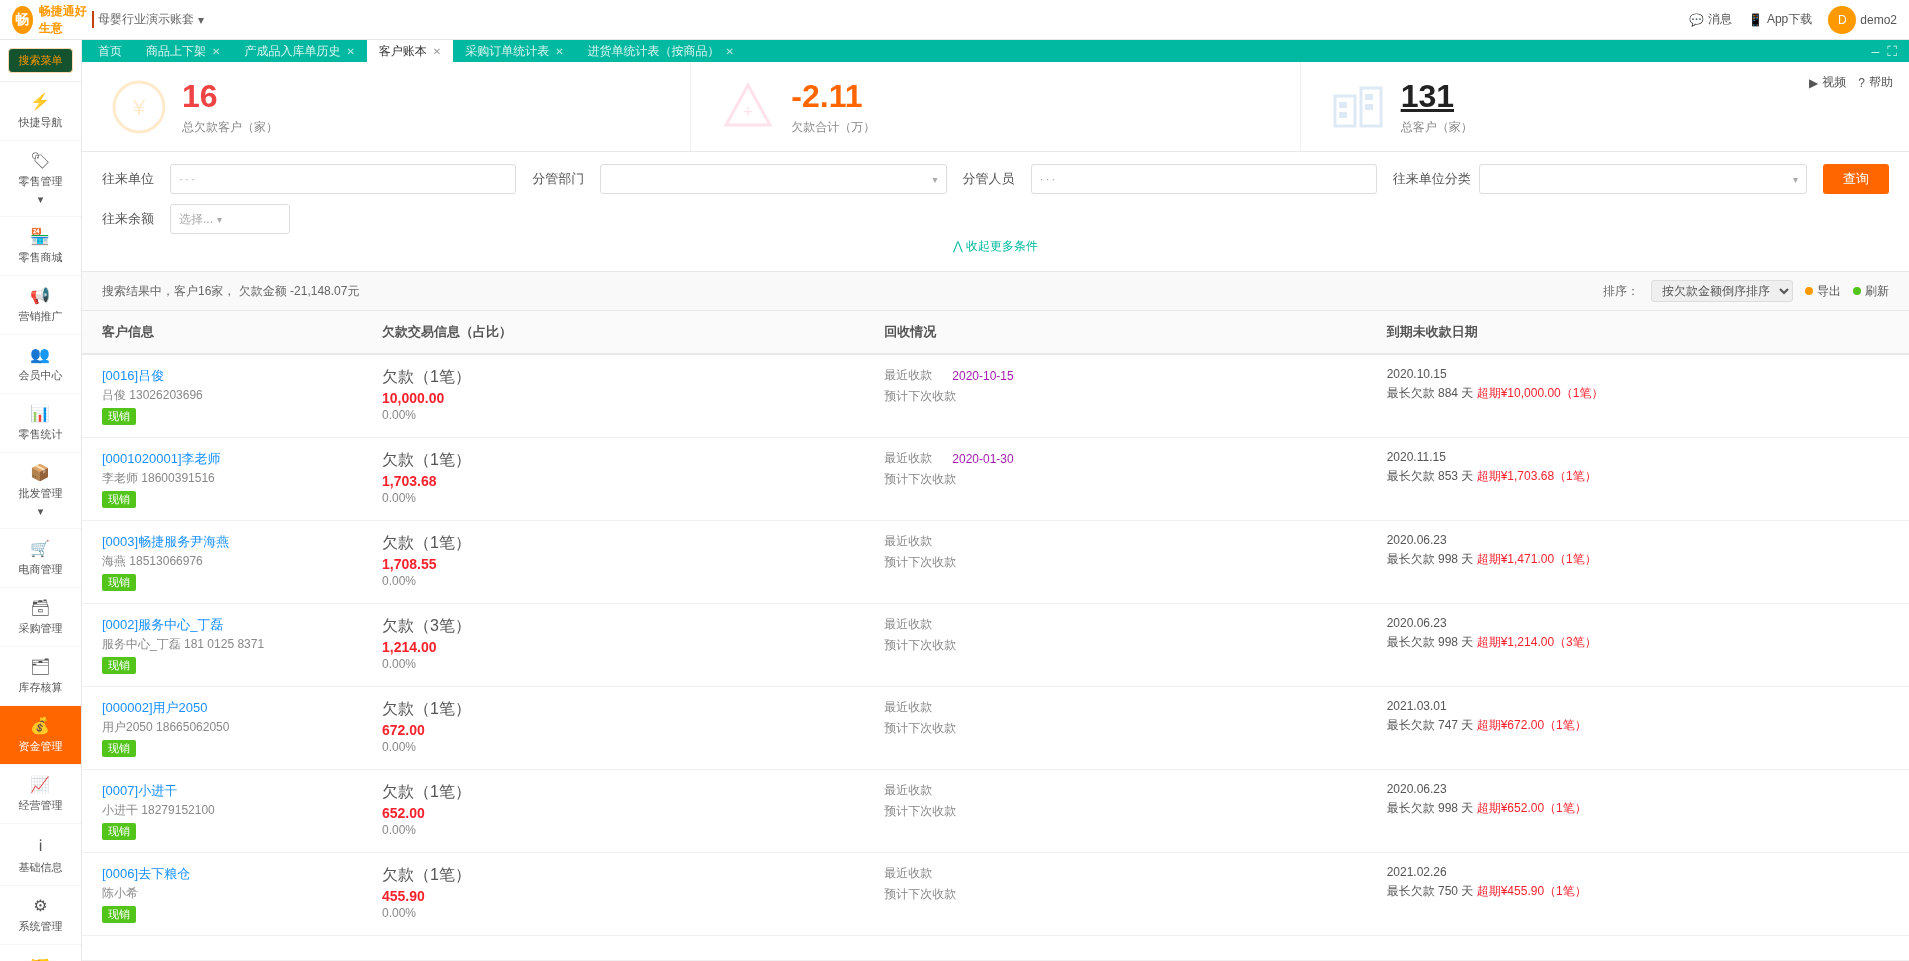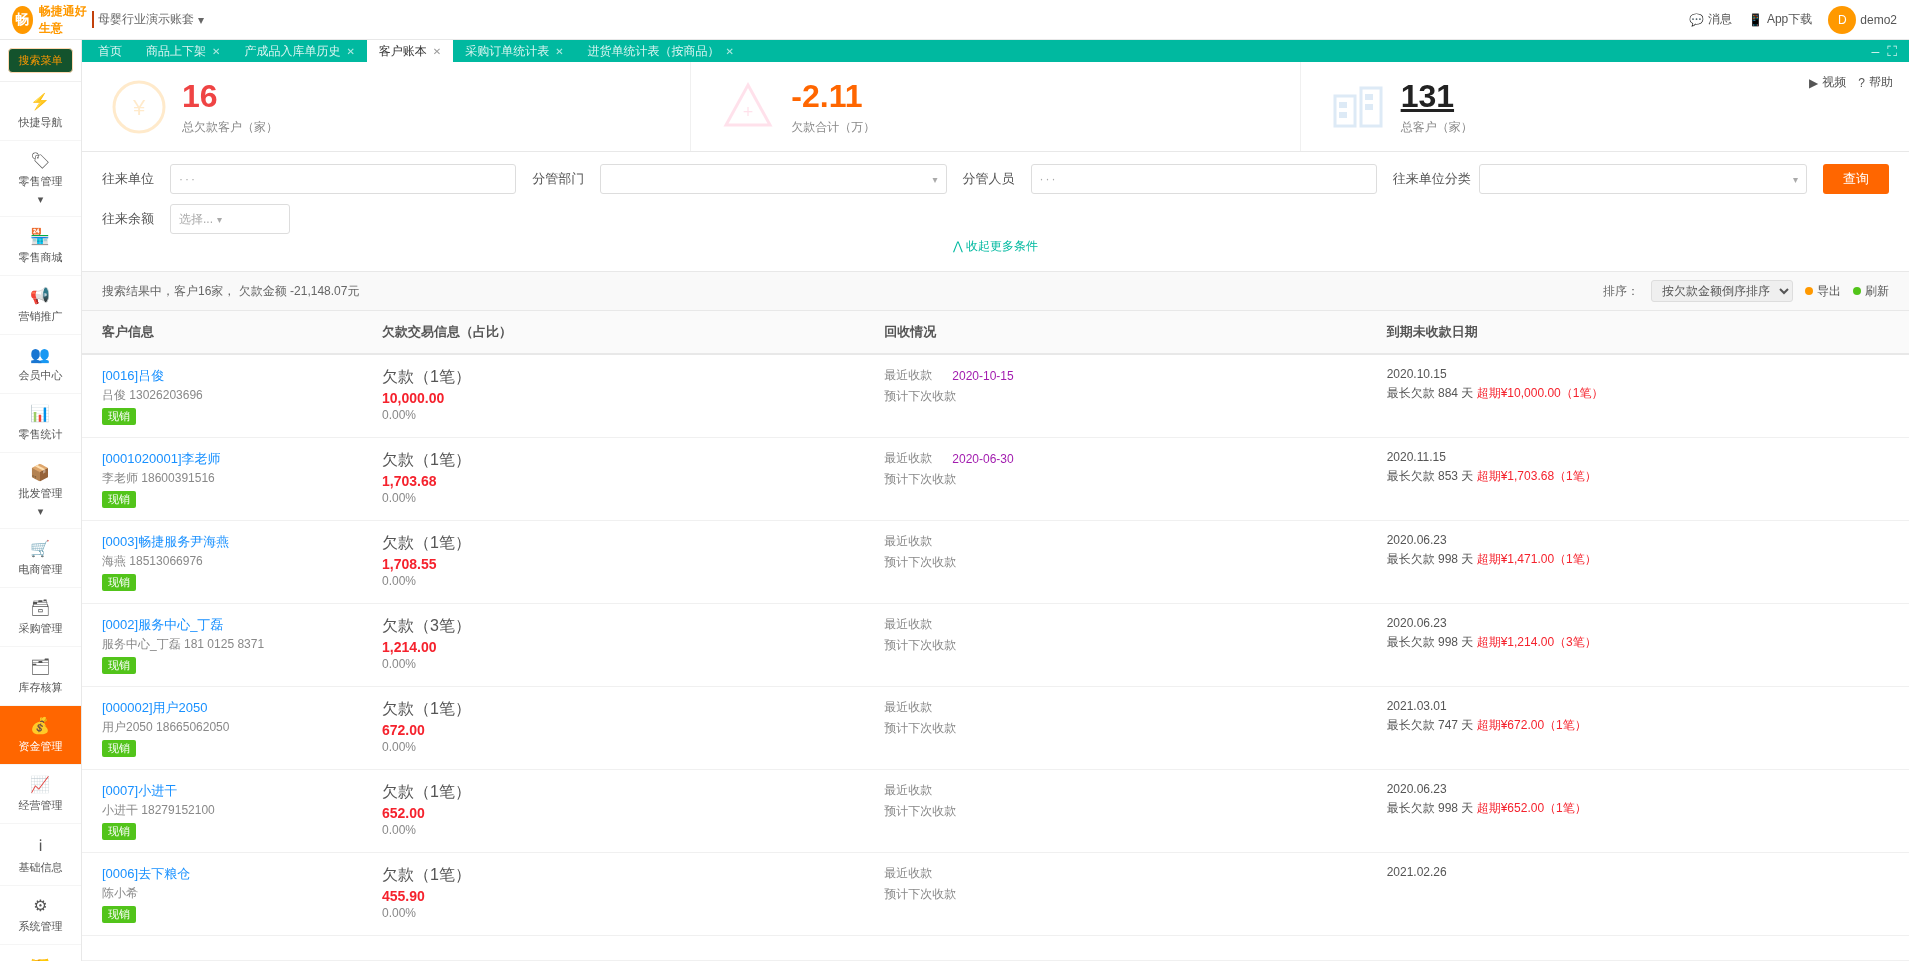--- a/index.html
+++ b/index.html
@@ -399,21 +399,21 @@
         <span class="tag tag-green">现销</span>
       </div>
       <div>
         <div class="debt-count">欠款（1笔）</div>
         <div class="debt-amount">1,703.68</div>
         <div class="debt-pct">0.00%</div>
       </div>
       <div>
         <div style="display:flex;gap:20px;align-items:center;">
           <span class="recovery-label">最近收款</span>
-          <span class="recovery-date">2020-06-30</span>
+          <span class="recovery-date">2020-01-30</span>
         </div>
         <div class="recovery-label" style="margin-top:4px;">预计下次收款</div>
       </div>
       <div>
         <div class="date-text">2020.11.15</div>
         <div style="margin-top:4px;">
           <span class="overdue-days">最长欠款 853 天 </span>
           <span class="overdue-amount">超期¥1,703.68（1笔）</span>
         </div>
       </div>
@@ -535,20 +535,24 @@
       </div>
       <div>
         <div style="display:flex;gap:20px;align-items:center;">
           <span class="recovery-label">最近收款</span>
           <span class="recovery-date"></span>
         </div>
         <div class="recovery-label" style="margin-top:4px;">预计下次收款</div>
       </div>
       <div>
         <div class="date-text">2021.02.26</div>
+        <div style="margin-top:4px;">
+          <span class="overdue-days">最长欠款 750 天 </span>
+          <span class="overdue-amount">超期¥455.90（1笔）</span>
+        </div>
       </div>
     </div>
               <div class="table-row">
       
       
       
       
     </div>
             </div>
         </div>

